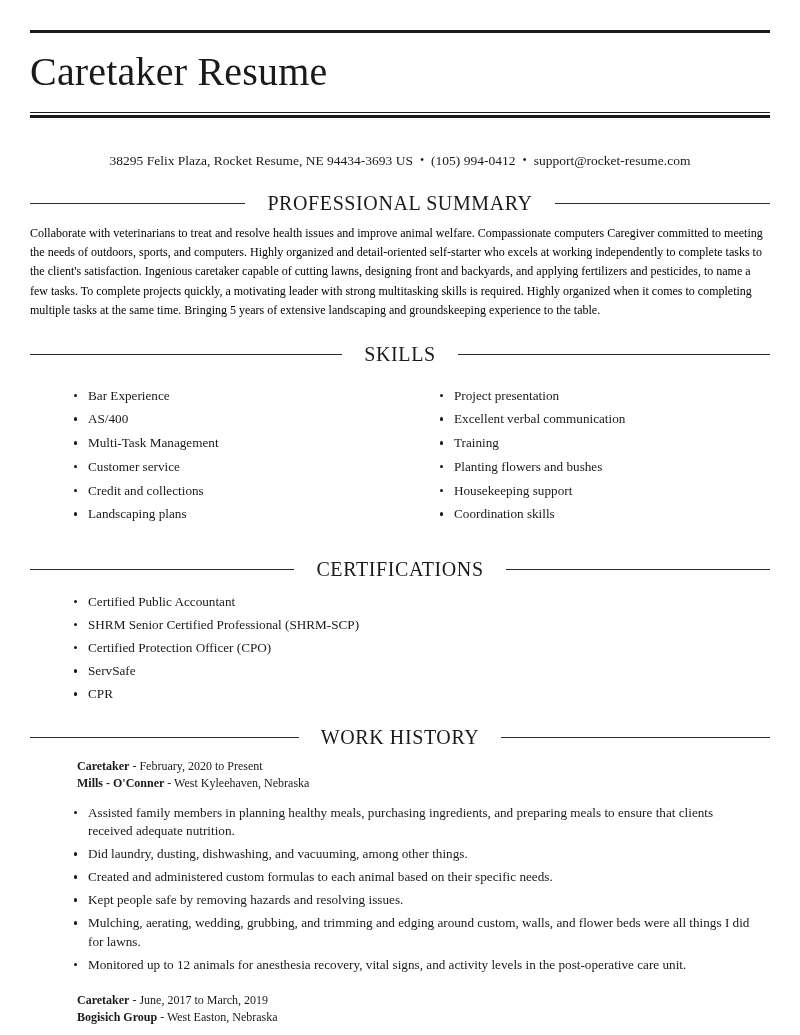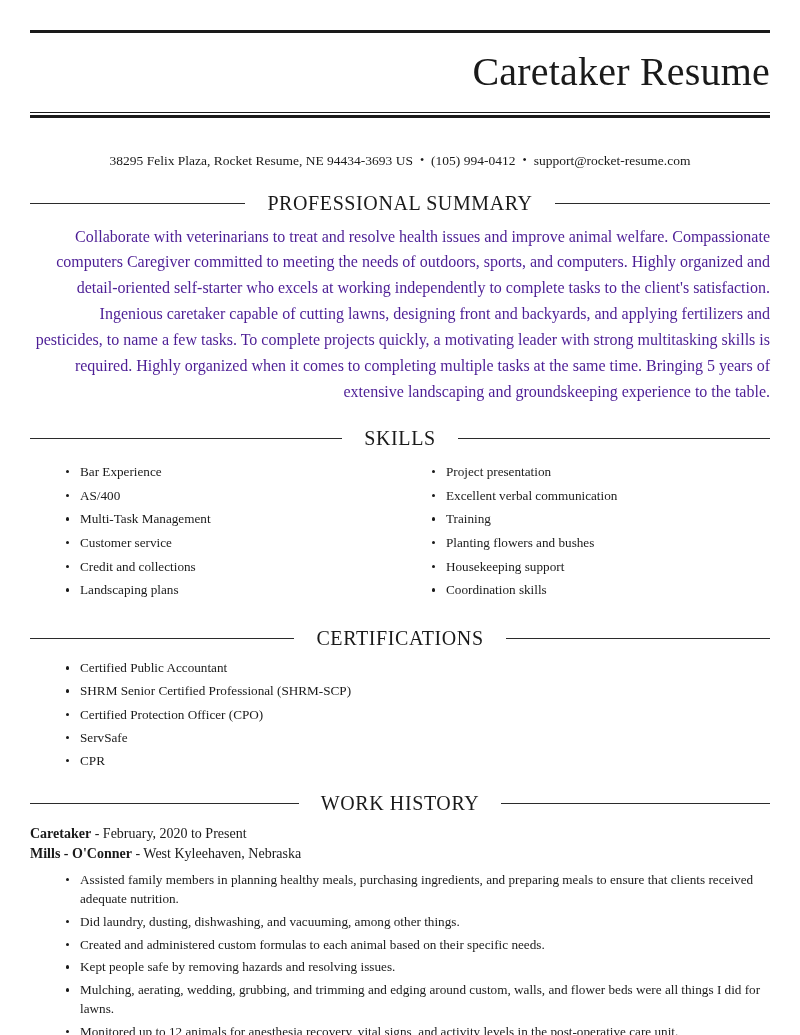--- a/index.html
+++ b/index.html
@@ -27,21 +27,21 @@
     border-top: 3px solid #1a1a1a;
     margin-top: 30px;
   }
   .header-rule-bottom {
     margin-top: 0;
     border-top: 1px solid #1a1a1a;
     padding-top: 2px;
     border-bottom: 3px solid #1a1a1a;
   }
   .resume-title {
-    text-align: right;
+    text-align: left;
     font-family: "Liberation Serif", "DejaVu Serif", serif;
     font-size: 40px;
     font-weight: 400;
     line-height: 1.0;
     letter-spacing: 0.2px;
     padding: 19px 0 20px 0;
     color: #1a1a1a;
   }
   .contact-line {
     text-align: center;
@@ -76,31 +76,31 @@
     flex: 0 0 auto;
     font-size: 20px;
     font-weight: 400;
     letter-spacing: 0.6px;
     color: #1a1a1a;
     white-space: nowrap;
   }
 
   
   .summary-text {
-    font-size: 16px;
+    font-size: 12px;
     line-height: 1.62;
-    text-align: right;
-    color: #4c1d95;
+    text-align: left;
+    color: #000000;
     margin: 0;
   }
 
   
   ul.bullets {
     list-style: none;
-    margin: 4px;
+    margin: 12px;
     padding: 0;
   }
   ul.bullets > li {
     position: relative;
     padding-left: 22px;
     font-size: 13.2px;
     line-height: 1.38;
     margin-bottom: 4.5px;
     color: #1a1a1a;
   }
@@ -128,23 +128,24 @@
   .skills-col.right { padding-left: 20px; }
   .skills-col ul.bullets > li { margin-bottom: 5.5px; }
 
   .certs-list { padding-left: 24px; margin-top: 4px; }
   .certs-list ul.bullets > li { margin-bottom: 5px; }
 
   
   .job { margin-top: 2px; }
   .job + .job { margin-top: 18px; }
   .job-line {
-    font-size: 14px;
+    font-size: 12px;
     line-height: 1.42;
     color: #1a1a1a;
+    margin-left: 47px;
   }
   .job-line .strong {
     font-weight: 700;
   }
   .job-line .dash {
     font-weight: 400;
   }
   .job-bullets {
     margin-top: 7px;
     padding-left: 24px;

